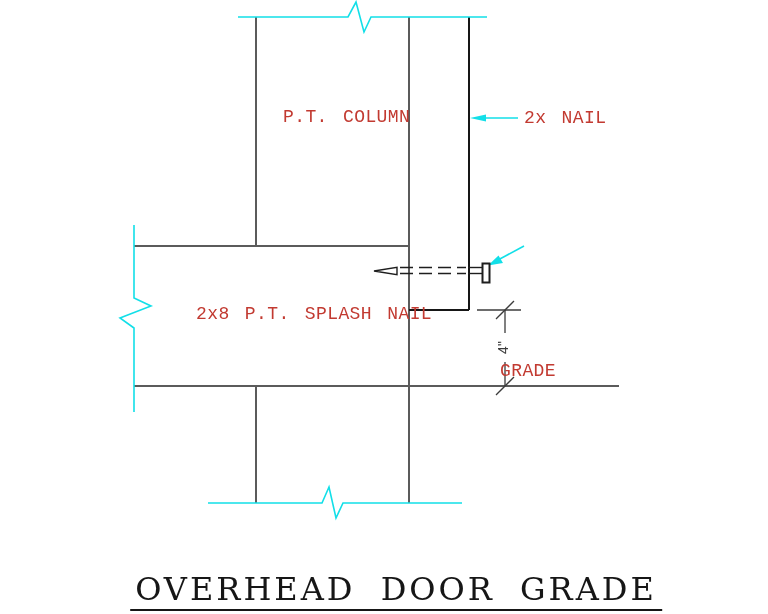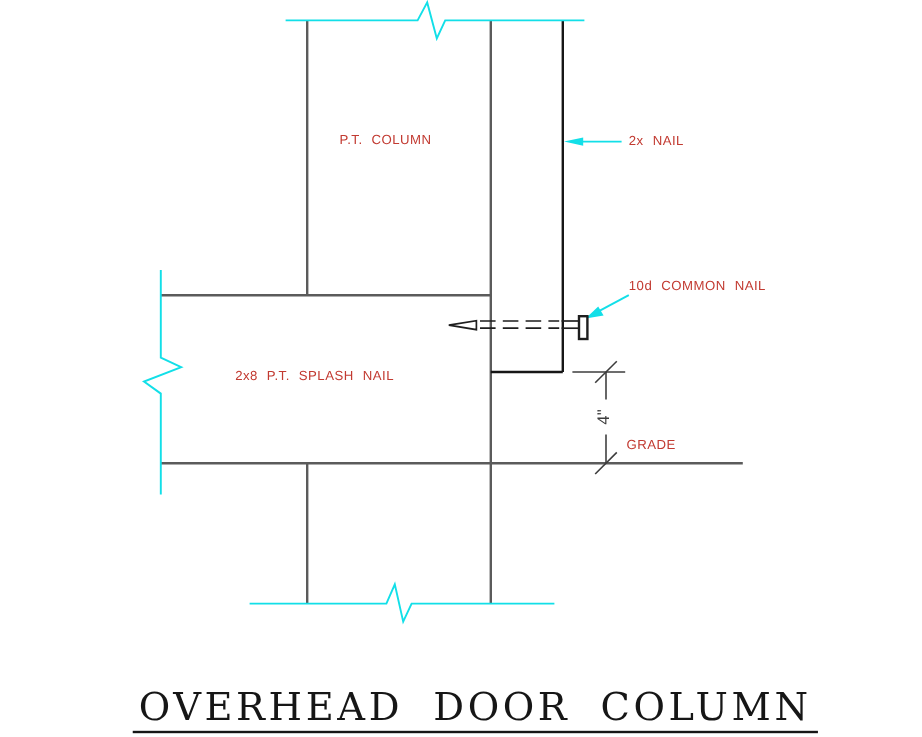--- a/index.html
+++ b/index.html
@@ -7,26 +7,26 @@
     position:relative;
     width:768px;height:614px;
     background:#ffffff;
     overflow:hidden;
     font-family:"Liberation Sans", sans-serif;
   }
   .drawing-svg{position:absolute;left:0;top:0;}
   .label{
     position:absolute;
     color:#c23a31;
-    font-size:11px;
+    font-size:18px;
     line-height:16px;
     letter-spacing:0.4px;
     word-spacing:4px;
     white-space:nowrap;
-    font-family:Liberation Sans, sans-serif;
+    font-family:Liberation Mono, monospace;
   }
   .dim-text{
     position:absolute;
     left:484px;top:339px;
     width:38px;height:17px;
     color:#3c3c3c;
     font-size:14px;
     line-height:17px;
     text-align:center;
     white-space:nowrap;
@@ -93,23 +93,22 @@
       <line x1="468" y1="267.5" x2="483" y2="267.5"></line>
       <line x1="468" y1="273.5" x2="483" y2="273.5"></line>
       <rect x="482.5" y="263.5" width="7" height="19" fill="#ffffff" stroke-width="2"></rect>
     </g>
   </svg>
 
   <div class="label" style="left:283px;top:109px;">P.T. COLUMN</div>
 
   <div class="label" style="left:524px;top:110px;">2x NAIL</div>
 
-  <div class="label" style="left:524px;top:231px;">10d COMMON NAIL</div>
 
   <div class="label" style="left:196px;top:306px;">2x8 P.T. SPLASH NAIL</div>
 
-  <div class="label" style="left:522px;top:363px;">GRADE</div>
+  <div class="label" style="left:500px;top:363px;">GRADE</div>
 
   <div class="dim-text">4"</div>
 
-  <div class="sheet-title">OVERHEAD DOOR COLUMN</div>
+  <div class="sheet-title">OVERHEAD DOOR GRADE</div>
 
 </div>
 
 </body></html>

